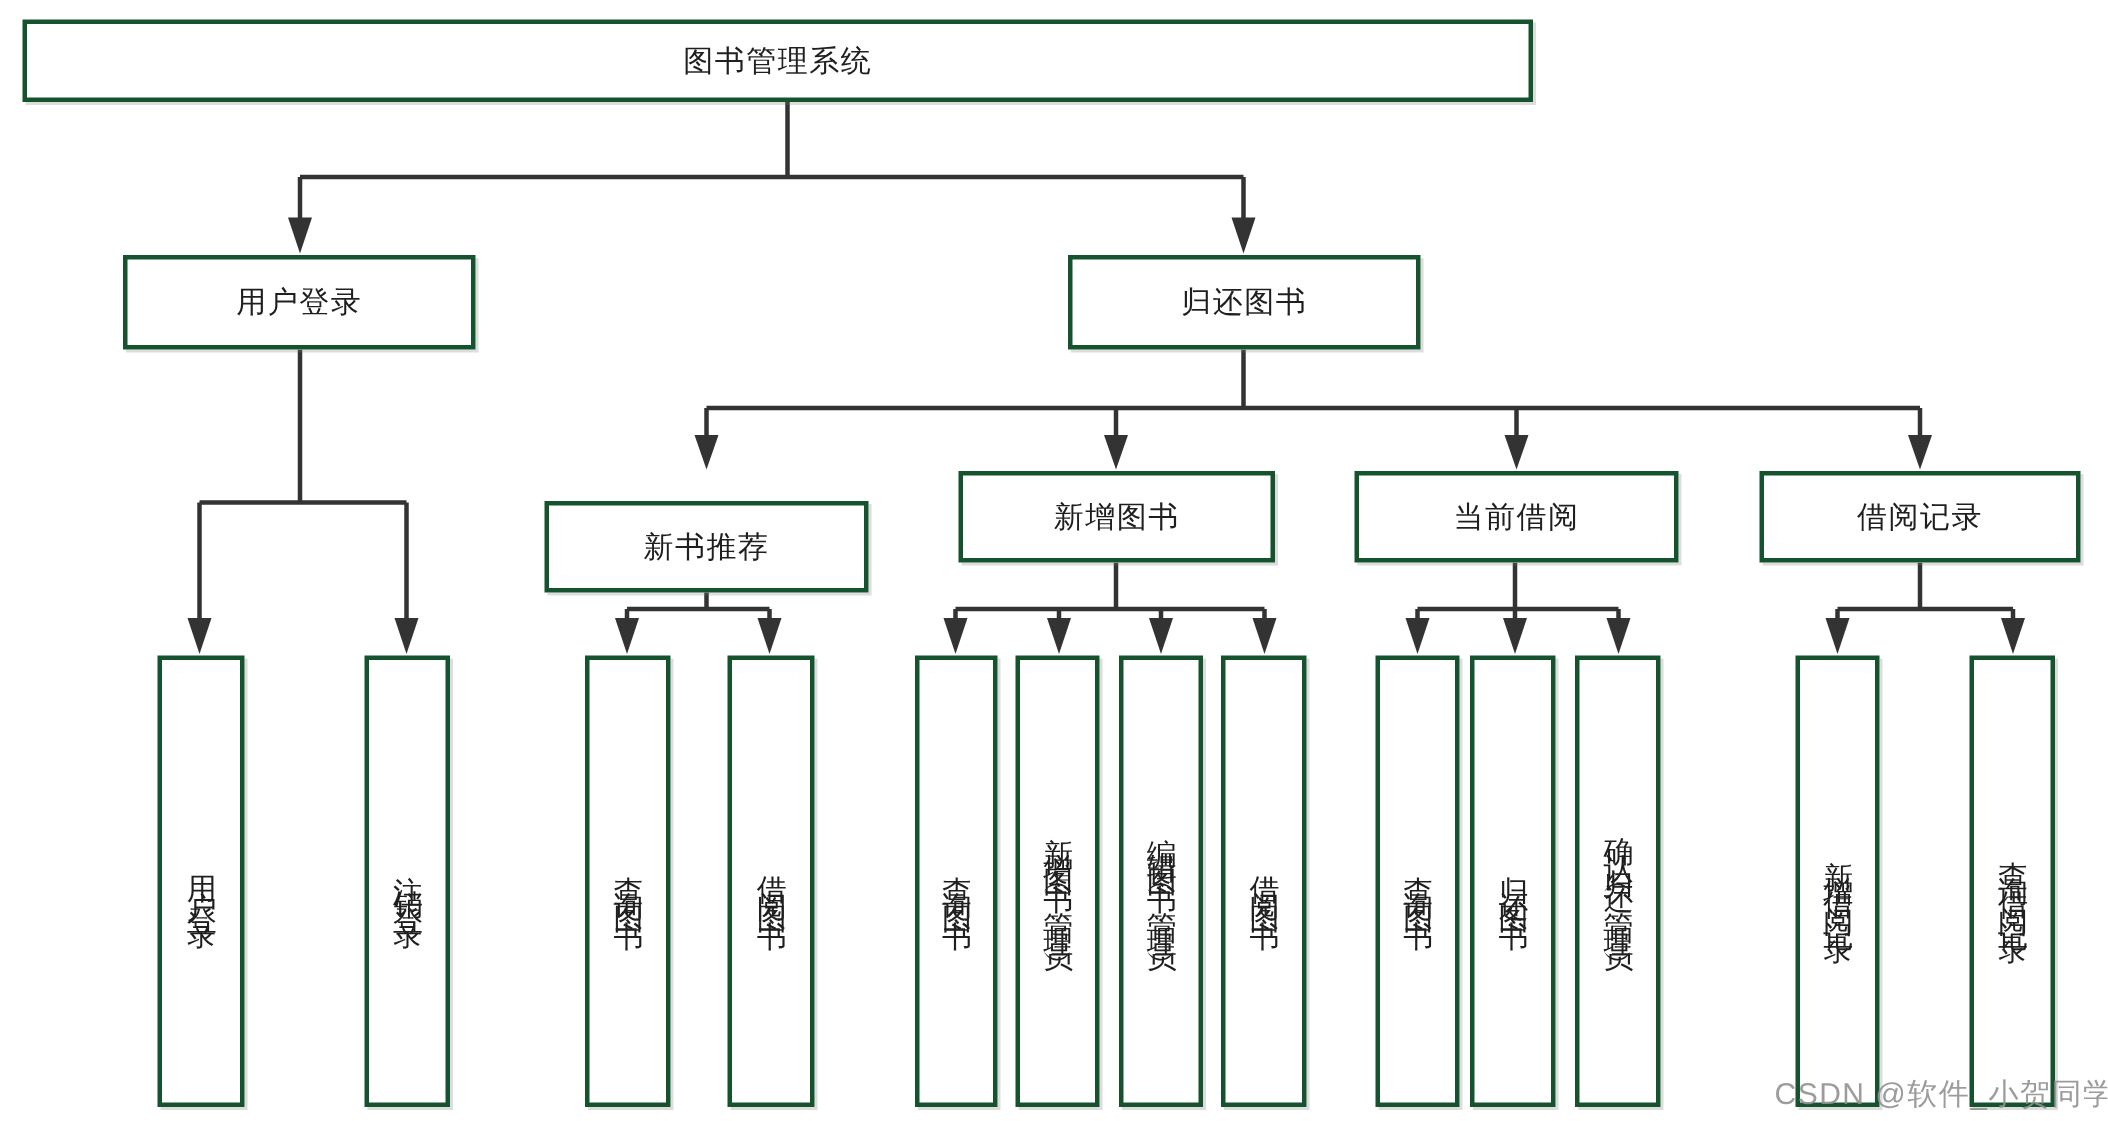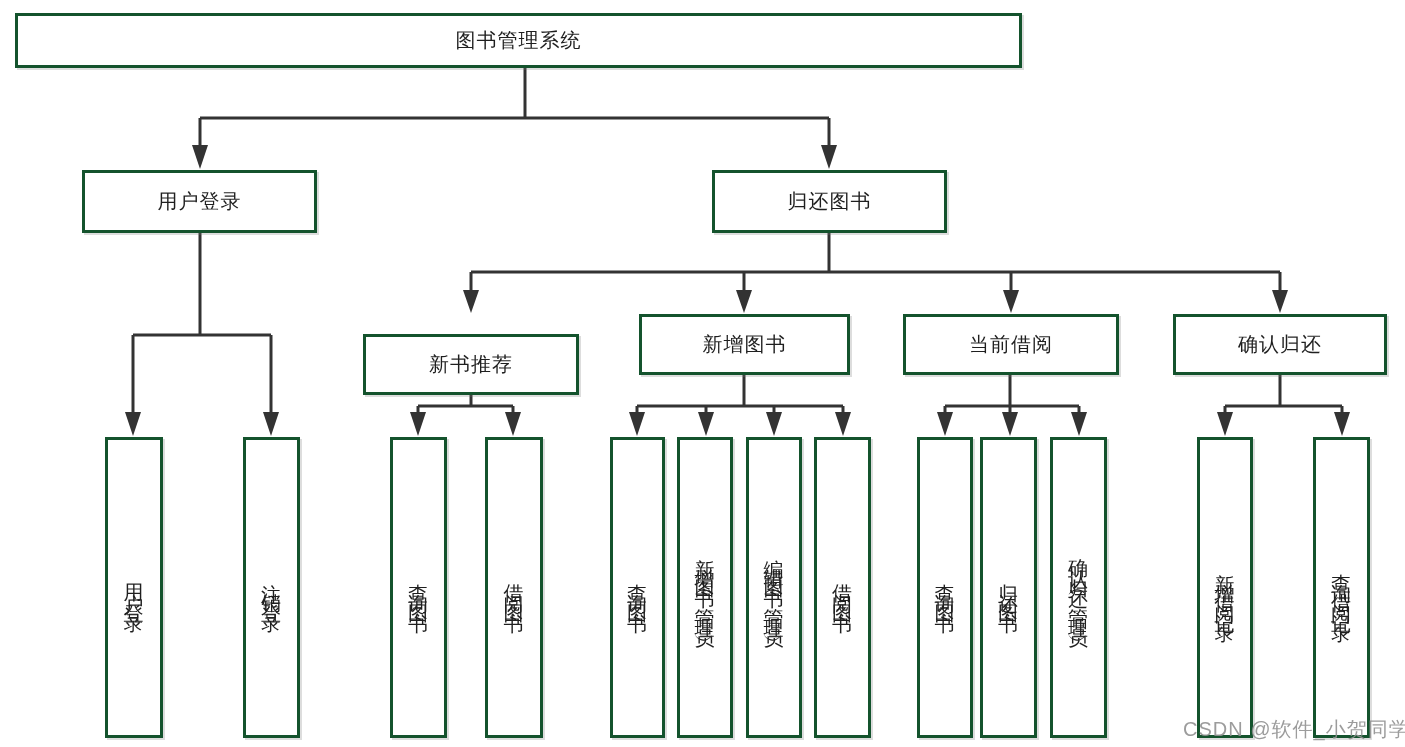--- a/index.html
+++ b/index.html
@@ -134,21 +134,21 @@
   </svg>
 
   <div class="node h" style="left:15px; top:13px; width:1007px; height:55px;">图书管理系统</div>
 
   <div class="node h" style="left:82px; top:170px; width:235px; height:63px;">用户登录</div>
   <div class="node h" style="left:712px; top:170px; width:235px; height:63px;">归还图书</div>
 
   <div class="node h" style="left:363px; top:314px; width:216px; height:61px;margin-top:20px;">新书推荐</div>
   <div class="node h" style="left:639px; top:314px; width:211px; height:61px;">新增图书</div>
   <div class="node h" style="left:903px; top:314px; width:216px; height:61px;">当前借阅</div>
-  <div class="node h" style="left:1173px; top:314px; width:214px; height:61px;">确认归还</div>
+  <div class="node h" style="left:1173px; top:314px; width:214px; height:61px;">借阅记录</div>
 
   <div class="node v" style="left:105px; top:437px; width:58px; height:301px;">
     <span>用户登录</span>
   </div>
   <div class="node v" style="left:243px; top:437px; width:57px; height:301px;">
     <span>注销登录</span>
   </div>
 
   <div class="node v" style="left:390px; top:437px; width:57px; height:301px;">
     <span>查询图书</span>

